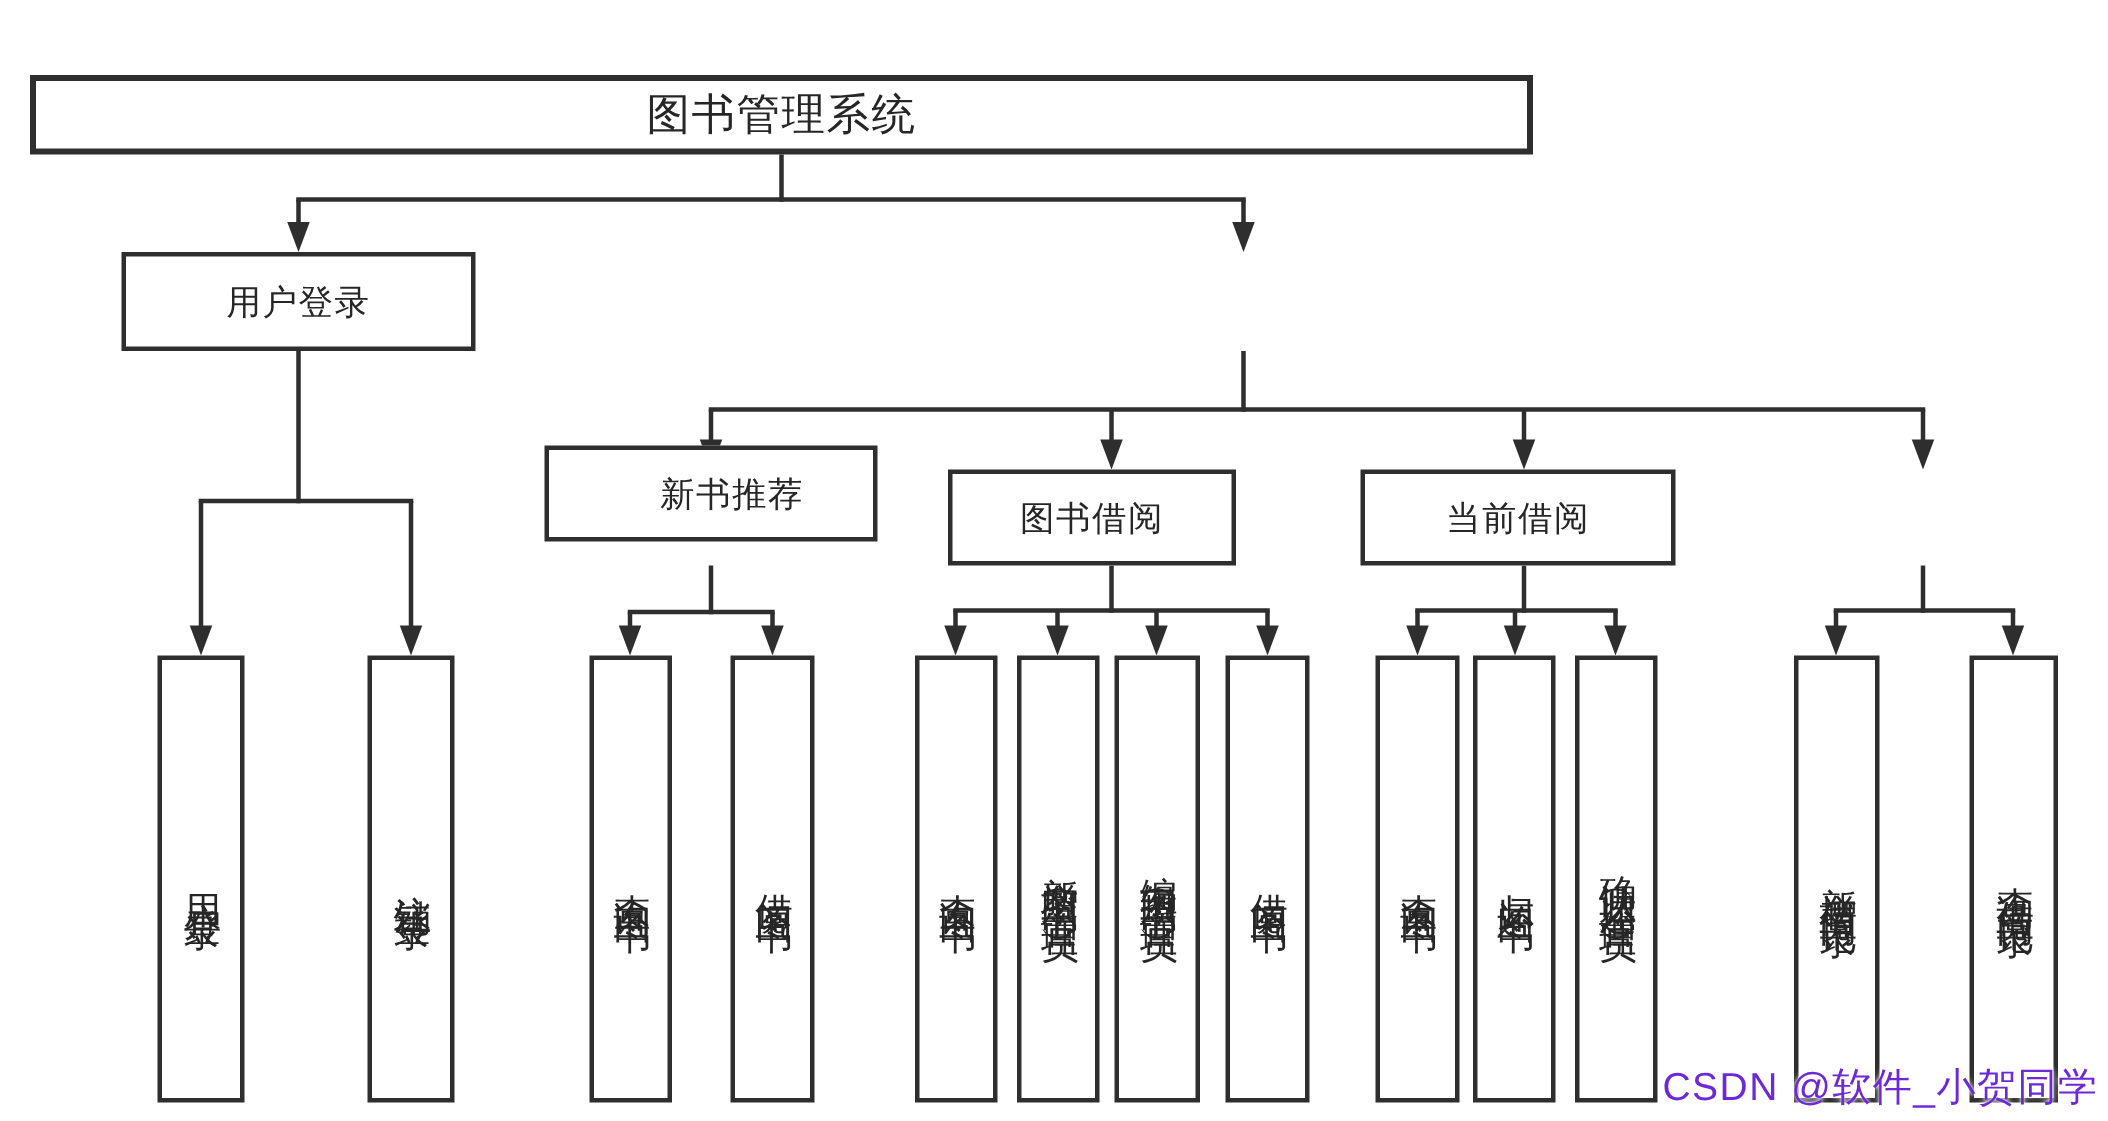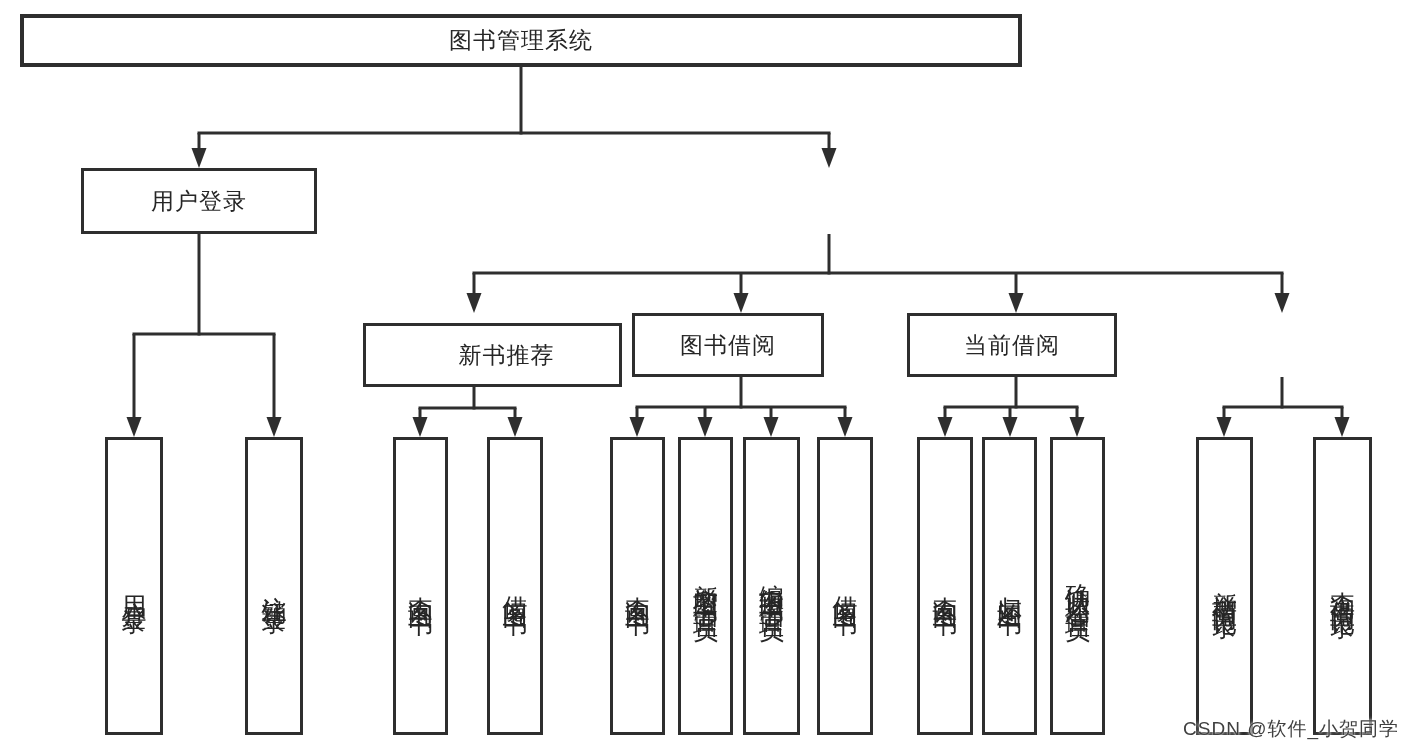--- a/index.html
+++ b/index.html
@@ -7,33 +7,33 @@
     position:relative;width:1405px;height:747px;background:#ffffff;
     font-family:"Liberation Sans","DejaVu Sans",sans-serif;
     color:#262626;overflow:hidden;
   }
   #wires{position:absolute;left:0;top:0;z-index:1;}
   .hbox{
     position:absolute;background:#ffffff;border:3px solid #2e2e2e;
     display:flex;align-items:center;justify-content:center;
     box-sizing:border-box;z-index:2;font-size:23px;letter-spacing:1px;
   }
-  .root{border-width:4px;font-size:23px;}
+  .root{border-width:4px;font-size:29px;margin-top:36px;}
   .vbox{
     position:absolute;background:#ffffff;border:3px solid #2e2e2e;
     display:flex;align-items:center;justify-content:center;
     box-sizing:border-box;z-index:2;
   }
   .vtext{
     writing-mode:vertical-rl;text-orientation:upright;
     font-size:25px;letter-spacing:5px;line-height:1.08;
   }
   #watermark{
     position:absolute;right:6px;bottom:5px;z-index:5;
-    color:#404040;font-size:19px;letter-spacing:1px;
+    color:#6d28d9;font-size:26px;letter-spacing:1px;
     text-shadow:0 0 2px #ffffff,0 0 4px #ffffff;
   }
 </style>
 </head>
 <body>
 
 <div id="canvas">
 
   <svg id="wires" width="1405" height="747" viewBox="0 0 1405 747">
     <g stroke="#2e2e2e" stroke-width="3" fill="none">
@@ -102,21 +102,21 @@
   </svg>
 
   <div class="hbox root" style="left:20px;top:14px;width:1002px;height:53px;">
     <span>图书管理系统</span>
   </div>
 
   <div class="hbox" style="left:81px;top:168px;width:236px;height:66px;">
     <span>用户登录</span>
   </div>
 
-  <div class="hbox" style="left:363px;top:323px;width:259px;height:64px;padding-left:28px;">
+  <div class="hbox" style="left:363px;top:297px;width:222px;height:64px;padding-left:28px;">
     <span>新书推荐</span>
   </div>
   <div class="hbox" style="left:632px;top:313px;width:192px;height:64px;text-align:right;">
     <span>图书借阅</span>
   </div>
   <div class="hbox" style="left:907px;top:313px;width:210px;height:64px;">
     <span>当前借阅</span>
   </div>
 
   <div class="vbox" style="left:105px;top:437px;width:58px;height:298px;">

